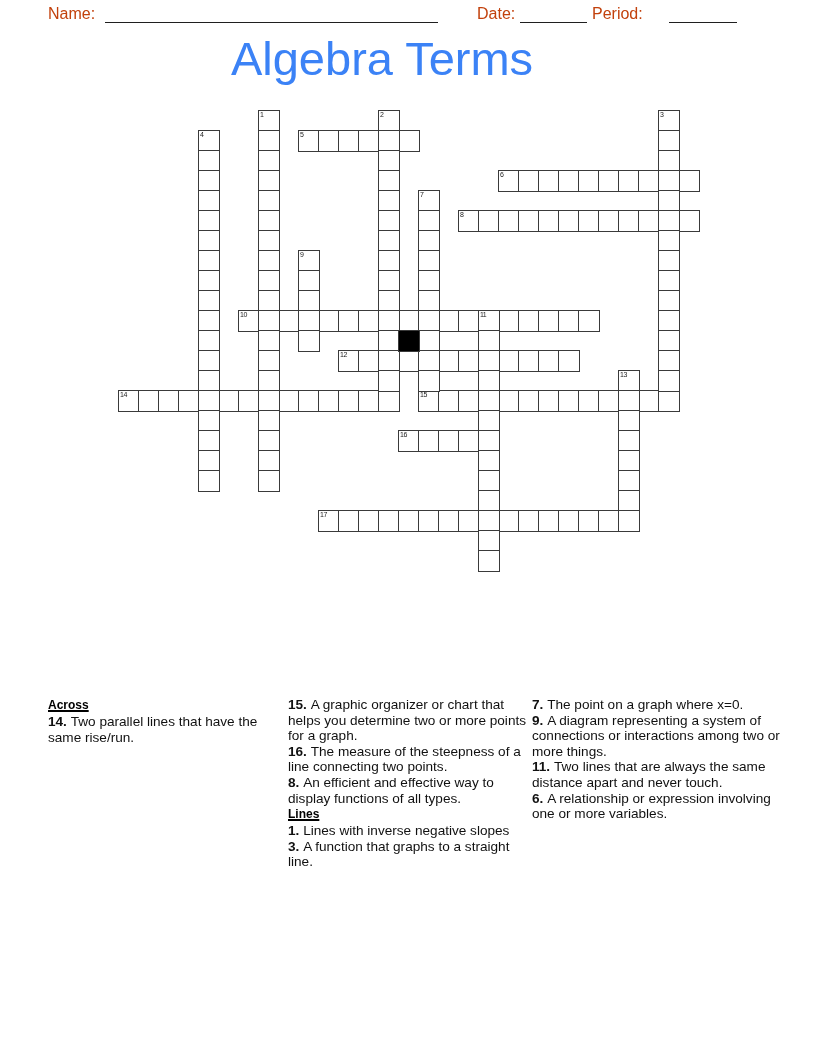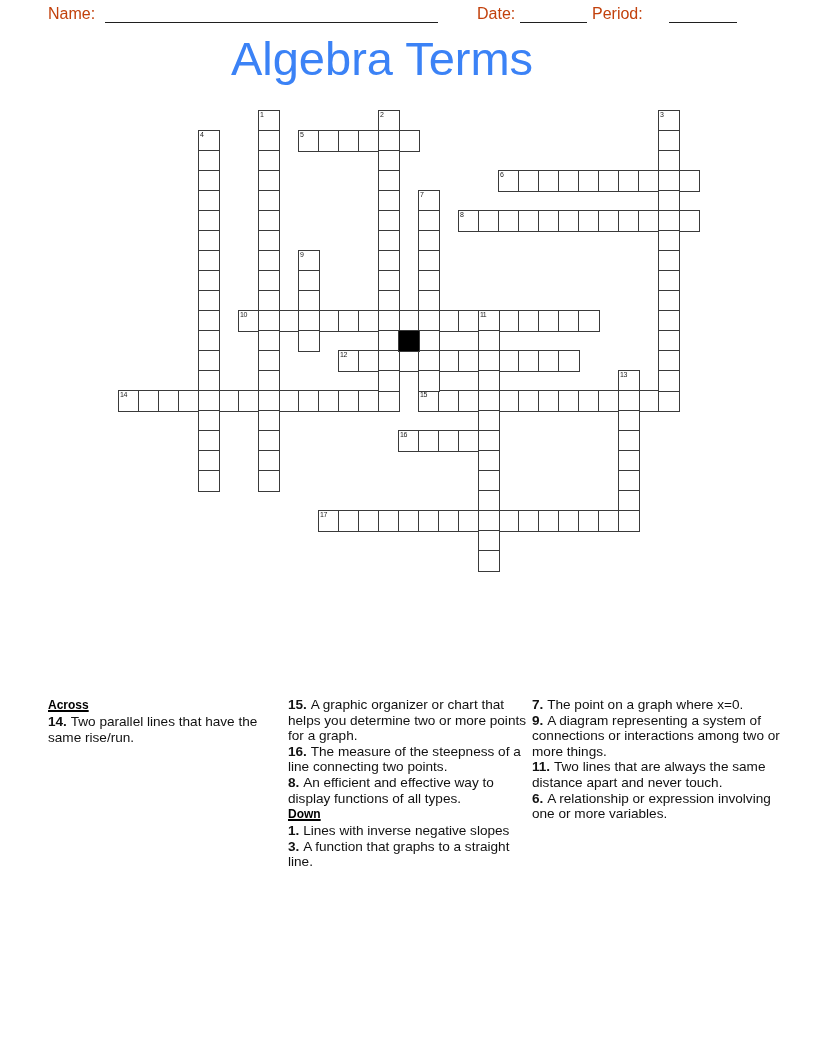--- a/index.html
+++ b/index.html
@@ -284,21 +284,21 @@
 
 <div class="abs" id="clues">
     <div class="clue-col">
       <div class="clue-header">Across</div>
       <p class="clue"><b>14. </b>Two parallel lines that have the same rise/run.</p>
     </div>
     <div class="clue-col">
       <p class="clue"><b>15. </b>A graphic organizer or chart that helps you determine two or more points for a graph.</p>
       <p class="clue"><b>16. </b>The measure of the steepness of a line connecting two points.</p>
       <p class="clue"><b>8. </b>An efficient and effective way to display functions of all types.</p>
-      <div class="clue-header">Down</div>
+      <div class="clue-header">Lines</div>
       <p class="clue"><b>1. </b>Lines with inverse negative slopes</p>
       <p class="clue"><b>3. </b>A function that graphs to a straight line.</p>
     </div>
     <div class="clue-col">
       <p class="clue"><b>7. </b>The point on a graph where x=0.</p>
       <p class="clue"><b>9. </b>A diagram representing a system of connections or interactions among two or more things.</p>
       <p class="clue"><b>11. </b>Two lines that are always the same distance apart and never touch.</p>
       <p class="clue"><b>6. </b>A relationship or expression involving one or more variables.</p>
     </div>
   </div>

